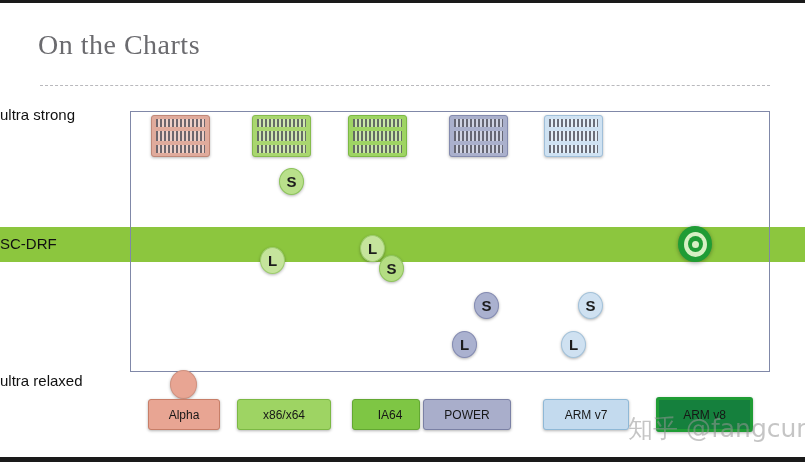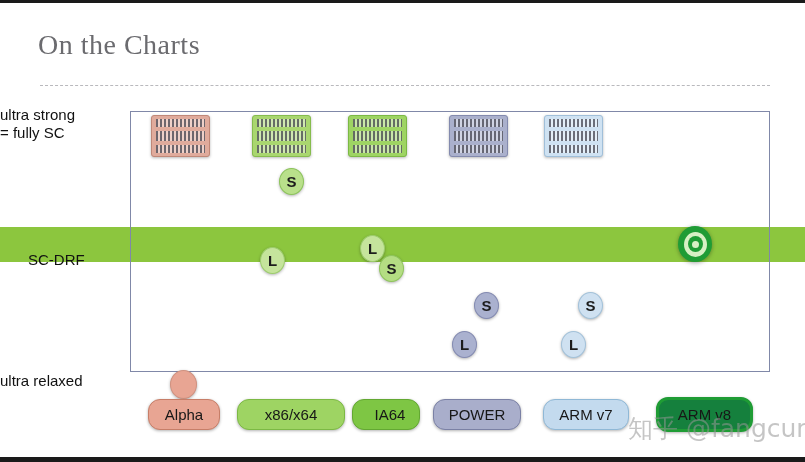--- a/index.html
+++ b/index.html
@@ -104,21 +104,21 @@
   .axis-label {
     position: absolute;
     font-size: 15px;
     color: #111111;
     white-space: nowrap;
   }
   #lbl-ultra-strong {
     left: 0; top: 103px; width: 123px;
     line-height: 18px;
   }
-  #lbl-scdrf { left: 0; top: 248px; width: 123px; padding-left: 28px; }
+  #lbl-scdrf { left: 0; top: 232px; width: 123px; }
   #lbl-ultra-relaxed { left: 0; top: 369px; width: 135px; }
 
   
   #band {
     position: absolute;
     left: 0;
     top: 224px;
     width: 805px;
     height: 35px;
     background: #8cc63e;
@@ -203,25 +203,25 @@
   #target-armv8 .ring4 {
     width: 7px; height: 7px; border-radius: 50%;
     background: #d7f0c4;
   }
 
   
   .arch-box {
     position: absolute;
     top: 396px;
     height: 31px;
-    border-radius: 12px;
+    border-radius: 3px;
     display: flex;
     align-items: center;
     justify-content: center;
-    font-size: 15px;
+    font-size: 12px;
     color: #171717;
     box-sizing: border-box;
     box-shadow: 0 1px 3px rgba(0,0,0,0.30);
   }
   .arch-box.highlight {
     border-width: 3px !important;
     top: 394px;
     height: 35px;
   }
 
@@ -243,21 +243,20 @@
 <div id="slide">
 
   <div id="title">On the Charts</div>
   <div id="title-rule"></div>
 
 
   <div id="band"></div>
 
   <div class="axis-label" id="lbl-ultra-strong">
     <div>ultra strong</div>
-    <div>= fully SC</div>
   </div>
   <div class="axis-label" id="lbl-scdrf">SC-DRF</div>
   <div class="axis-label" id="lbl-ultra-relaxed">ultra relaxed</div>
 
   <div id="plot"></div>
 
   <div id="markers-layer">
       <div class="fence" style="left: 151px; top: 112px; background: rgb(224, 171, 156); border: 1px solid rgb(192, 136, 120);">
         <div class="pickets"></div>
         <div class="rail r1" style="background: rgb(224, 171, 156);"></div>
@@ -296,22 +295,22 @@
         <div class="ring2">
           <div class="ring3">
             <div class="ring4"></div>
           </div>
         </div>
       </div>
     </div>
 
   <div id="arch-layer">
       <div class="arch-box" style="left: 148px; width: 72px; background: rgb(232, 165, 147); border: 1px solid rgb(199, 126, 104);">Alpha</div>
-      <div class="arch-box" style="left: 237px; width: 108px; background: rgb(158, 212, 99); border: 1px solid rgb(124, 185, 68); text-align: right;">x86/x64</div>
+      <div class="arch-box" style="left: 237px; width: 94px; background: rgb(158, 212, 99); border: 1px solid rgb(124, 185, 68); text-align: right;">x86/x64</div>
       <div class="arch-box" style="left: 352px; width: 68px; background: rgb(126, 198, 68); border: 1px solid rgb(99, 168, 50); padding-left: 8px;">IA64</div>
-      <div class="arch-box" style="left: 433px; width: 88px; background: rgb(169, 174, 203); border: 1px solid rgb(123, 129, 165);">POWER</div>
+      <div class="arch-box" style="left: 423px; width: 88px; background: rgb(169, 174, 203); border: 1px solid rgb(123, 129, 165);">POWER</div>
       <div class="arch-box" style="left: 543px; width: 86px; background: rgb(195, 218, 238); border: 1px solid rgb(143, 184, 214);">ARM v7</div>
       <div class="arch-box highlight" style="left: 656px; width: 97px; background: #15803d; border: 1px solid rgb(31, 156, 53);">ARM v8</div>
     </div>
 
   <div id="watermark">知乎 @fangcun</div>
 
 </div>
 
 </body></html>

